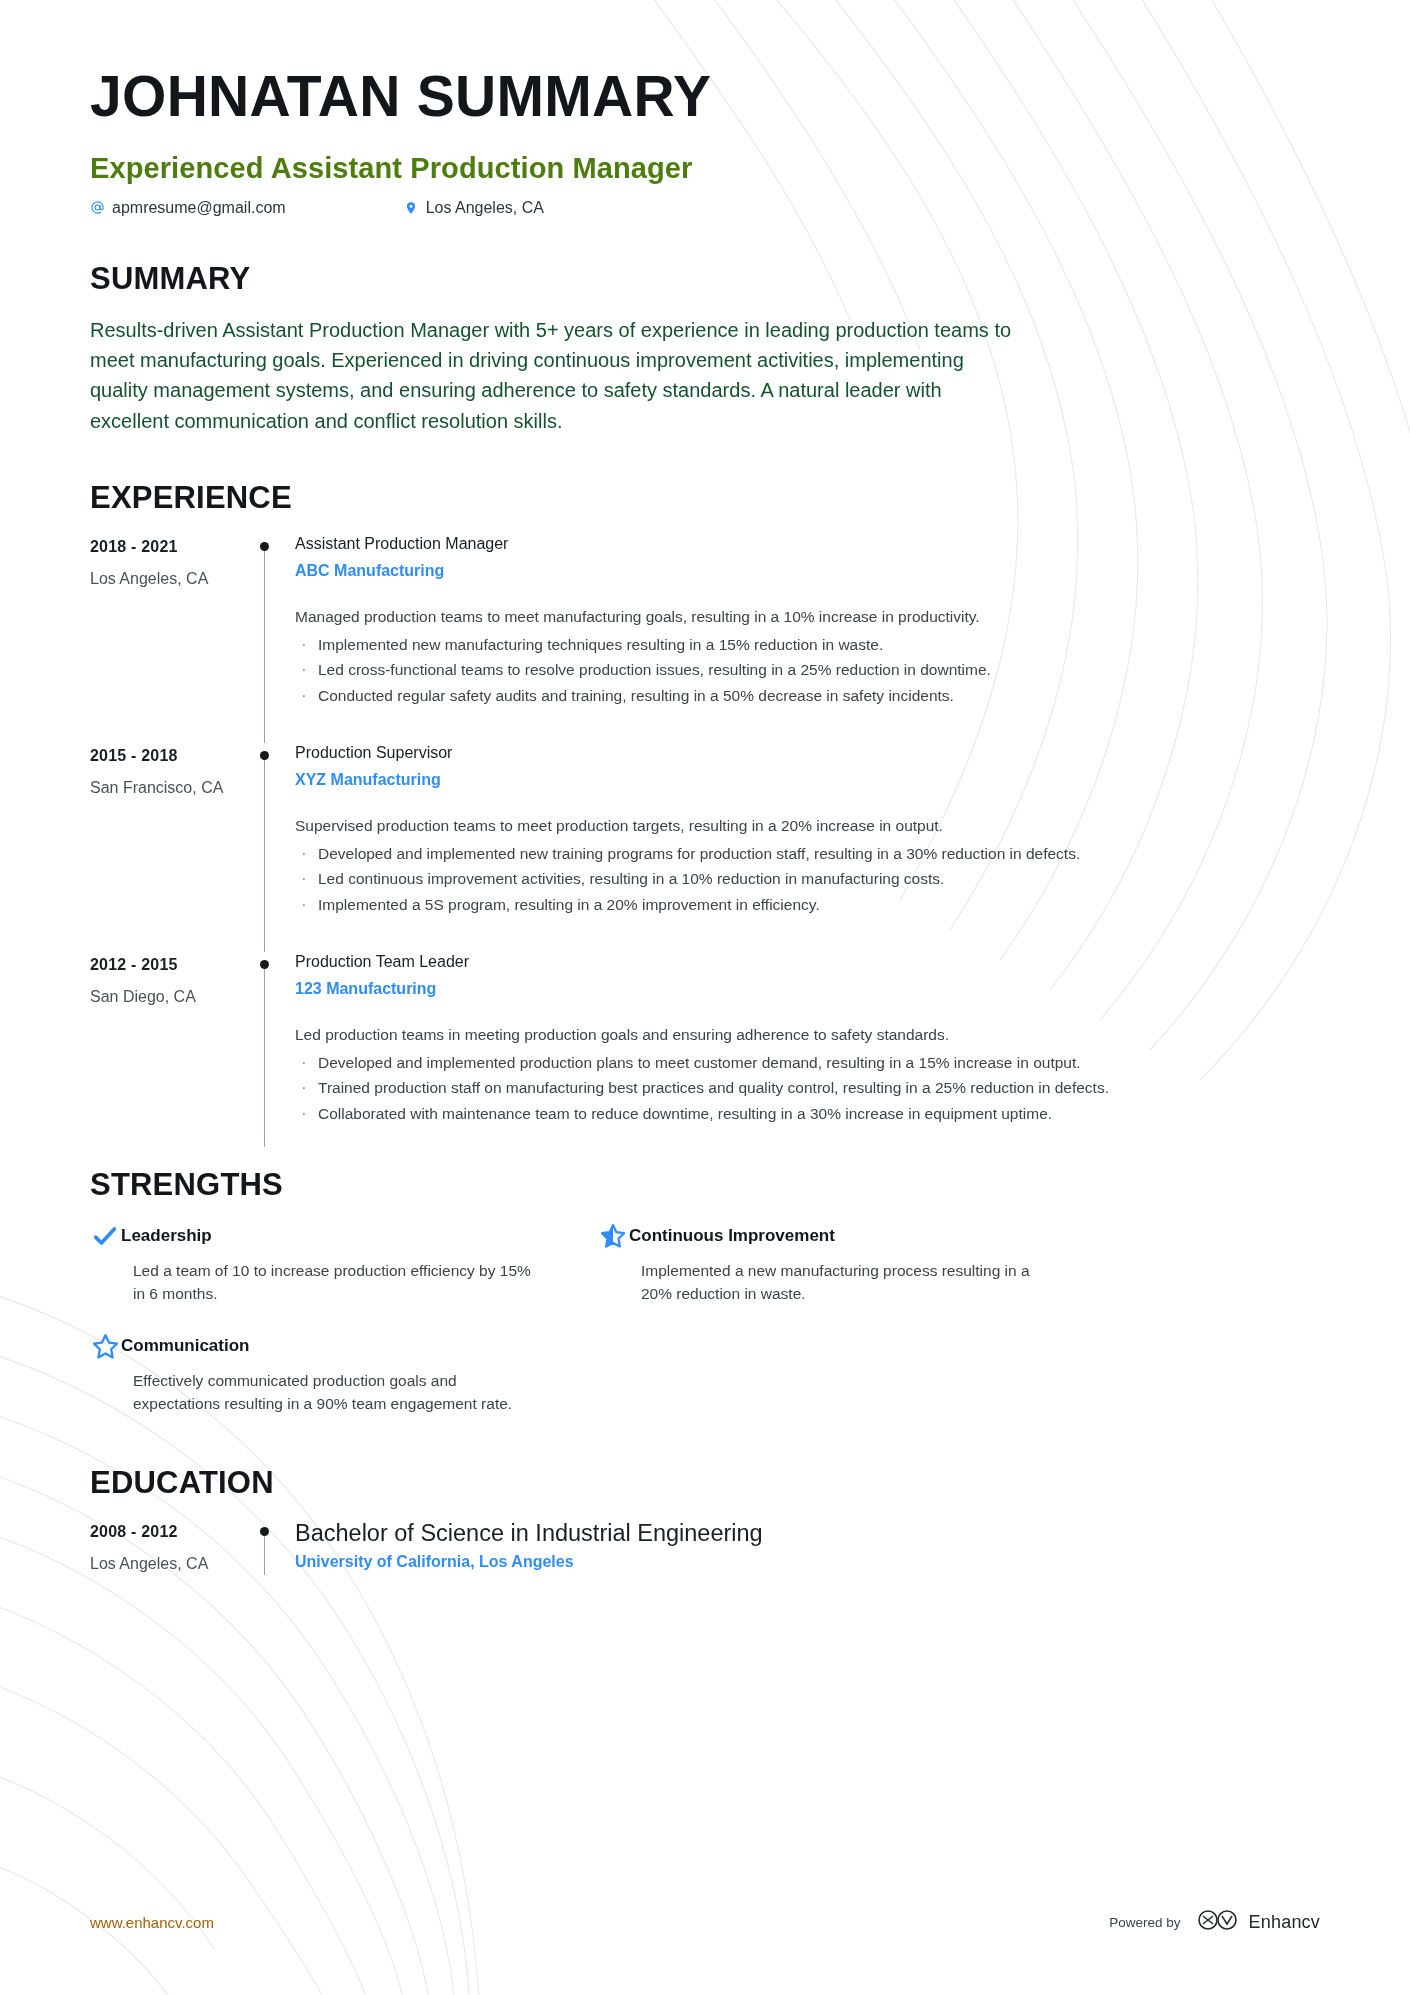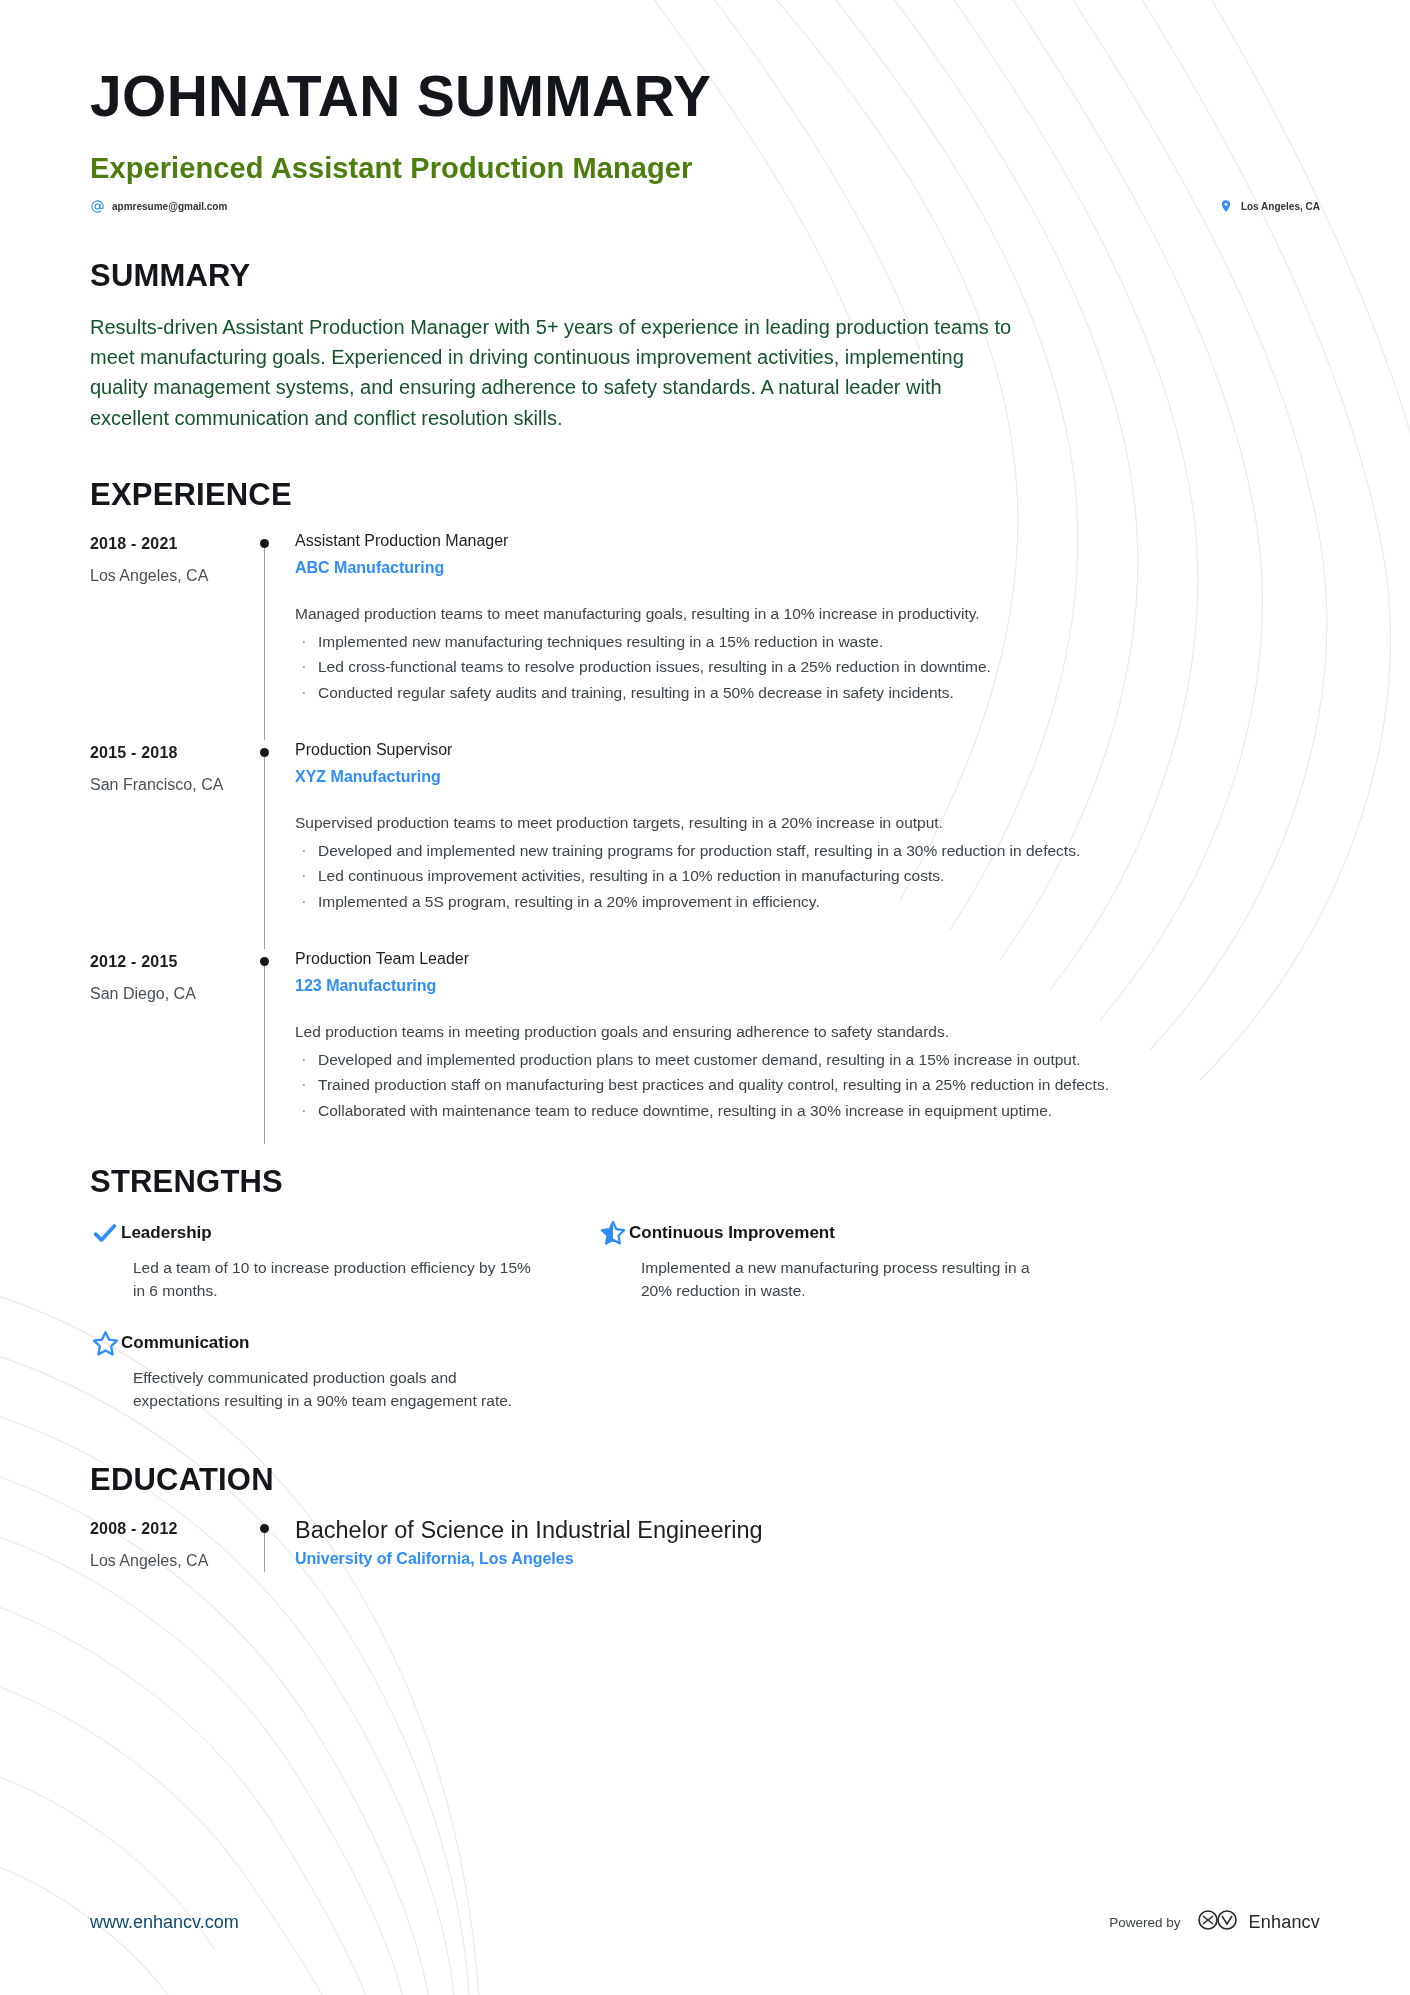--- a/index.html
+++ b/index.html
@@ -52,24 +52,23 @@
     font-weight: 700;
     color: #4d7c0f;
     margin-top: 24px;
     letter-spacing: 0.1px;
   }
 
   .contact-row {
     display: flex;
     align-items: center;
     margin-top: 14px;
-    font-size: 10px;
-    font-weight: 700;
+    font-size: 16px;
+    font-weight: 400;
     color: #2f3539;
-    justify-content: space-between;
   }
   .contact-item {
     display: flex;
     align-items: center;
     gap: 7px;
   }
   .contact-item + .contact-item { margin-left: 118px; }
   .contact-icon {
     color: #2f8dfa;
     display: inline-flex;
@@ -245,22 +244,22 @@
     position: absolute;
     left: 90px;
     right: 90px;
     bottom: 58px;
     display: flex;
     align-items: center;
     justify-content: space-between;
     z-index: 3;
   }
   .footer-url {
-    font-size: 18px;
-    color: #0c4a6e;
+    font-size: 15px;
+    color: #a16207;
   }
   .footer-right {
     display: flex;
     align-items: center;
     gap: 15px;
   }
   .powered-by {
     font-size: 13.5px;
     color: #3c4449;
   }

